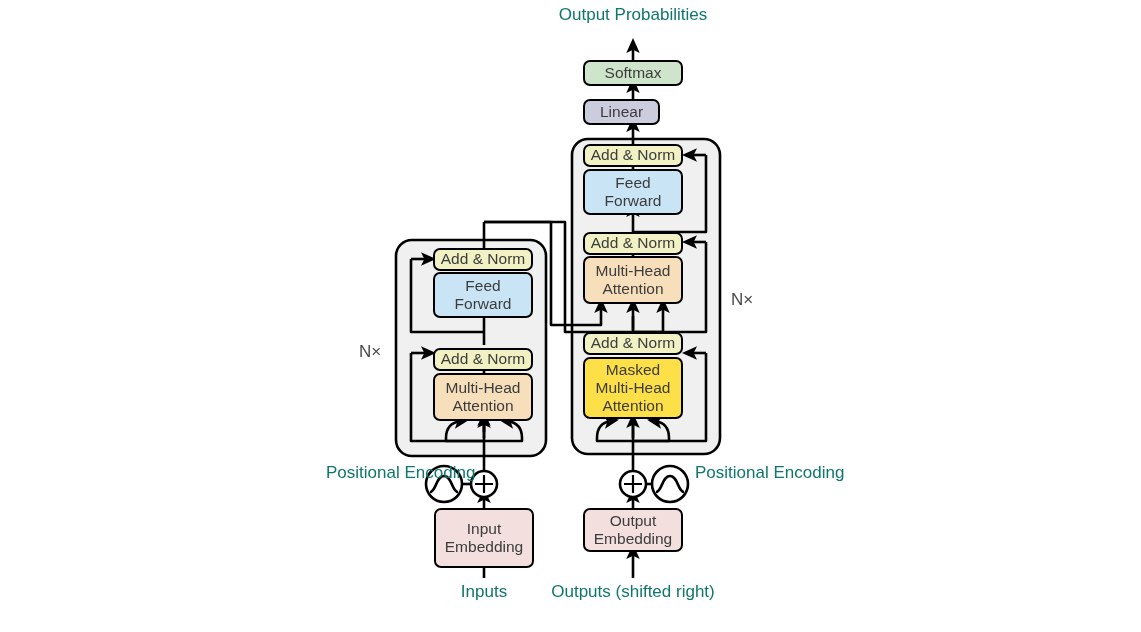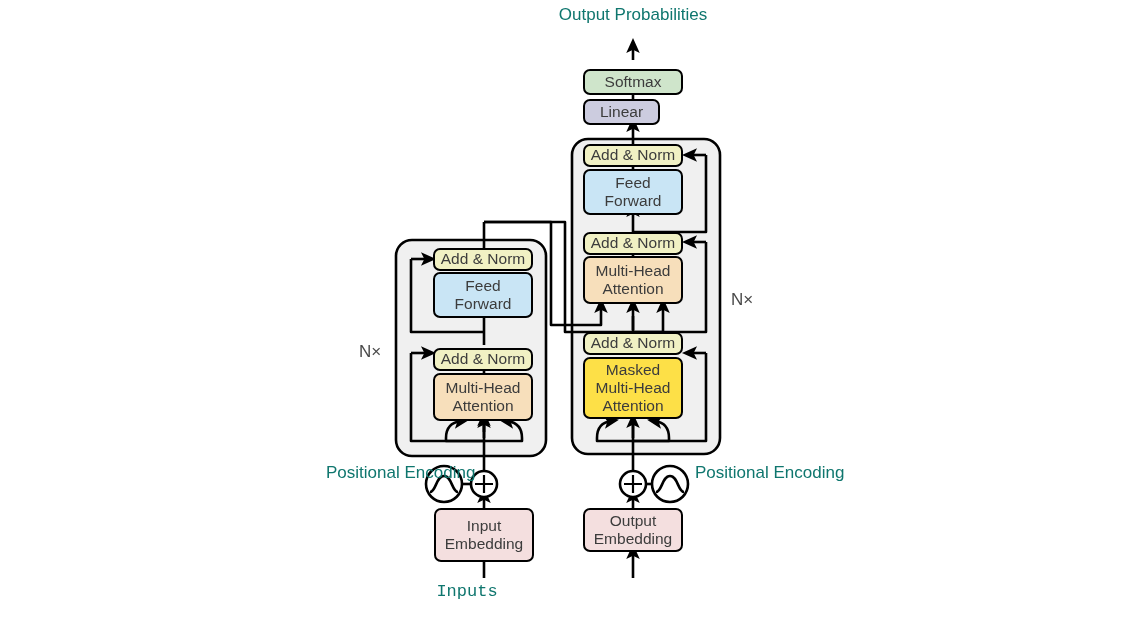--- a/index.html
+++ b/index.html
@@ -155,21 +155,21 @@
       <path d="M475,484 L493,484 M484,475 L484,493" stroke-width="2.2"></path>
 
       <circle cx="670" cy="484" r="18" fill="#ffffff" stroke="#000000" stroke-width="2.6"></circle>
       <path d="M656,492 C662,492 662,476 670,476 C678,476 678,492 684,492" stroke="#000000" stroke-width="2.6" fill="none"></path>
       <path d="M652,484 L646,484"></path>
       <circle cx="633" cy="484" r="13" fill="#ffffff" stroke="#000000" stroke-width="2.6"></circle>
       <path d="M624,484 L642,484 M633,475 L633,493" stroke-width="2.2"></path>
     </g>
   </svg>
 
-  <div class="node" style="left:583px; top:60px; width:100px; height:26px; background:#cfe5cb;margin-top:9px;">
+  <div class="node" style="left:583px; top:60px; width:100px; height:26px; background:#cfe5cb;">
     <span class="ln">Softmax</span>
   </div>
 
   <div class="node" style="left:583px; top:99px; width:77px; height:26px; background:#ccccdf;">
     <span class="ln">Linear</span>
   </div>
 
   <div class="node" style="left:583px; top:144px; width:100px; height:23px; background:#f1f1c4;">
     <span class="ln">Add &amp; Norm</span>
   </div>
@@ -209,21 +209,21 @@
 
   <div class="node" style="left:433px; top:348px; width:100px; height:23px; background:#f1f1c4;">
     <span class="ln">Add &amp; Norm</span>
   </div>
 
   <div class="node" style="left:433px; top:373px; width:100px; height:48px; background:#f7dfbb;">
     <span class="ln">Multi-Head</span>
     <span class="ln">Attention</span>
   </div>
 
-  <div class="node" style="left:434px; top:508px; width:100px; height:54px; background:#f4dfdf;">
+  <div class="node" style="left:434px; top:508px; width:100px; height:60px; background:#f4dfdf;">
     <span class="ln">Input</span>
     <span class="ln">Embedding</span>
   </div>
 
   <div class="node" style="left:583px; top:508px; width:100px; height:44px; background:#f4dfdf;">
     <span class="ln">Output</span>
     <span class="ln">Embedding</span>
   </div>
 
   <div class="plaintext" style="left:533px; top:4px; width:200px;">
@@ -238,18 +238,22 @@
   <div class="plaintext" style="left:326px; top:462px; width:115px; text-align:right;">
     <span class="ln">Positional</span>
     <span class="ln">Encoding</span>
   </div>
 
   <div class="plaintext right" style="left:695px; top:462px; width:140px;">
     <span class="ln">Positional</span>
     <span class="ln">Encoding</span>
   </div>
 
-  <div class="plaintext" style="left:402px; top:581px; width:130px;font-family:Liberation Mono, monospace;">
+  <div class="plaintext" style="left:419px; top:581px; width:130px;">
     <span class="ln">Inputs</span>
   </div>
 
+  <div class="plaintext" style="left:543px; top:581px; width:180px;">
+    <span class="ln">Outputs</span>
+    <span class="ln">(shifted right)</span>
+  </div>
 
 </div>
 
 </body></html>

